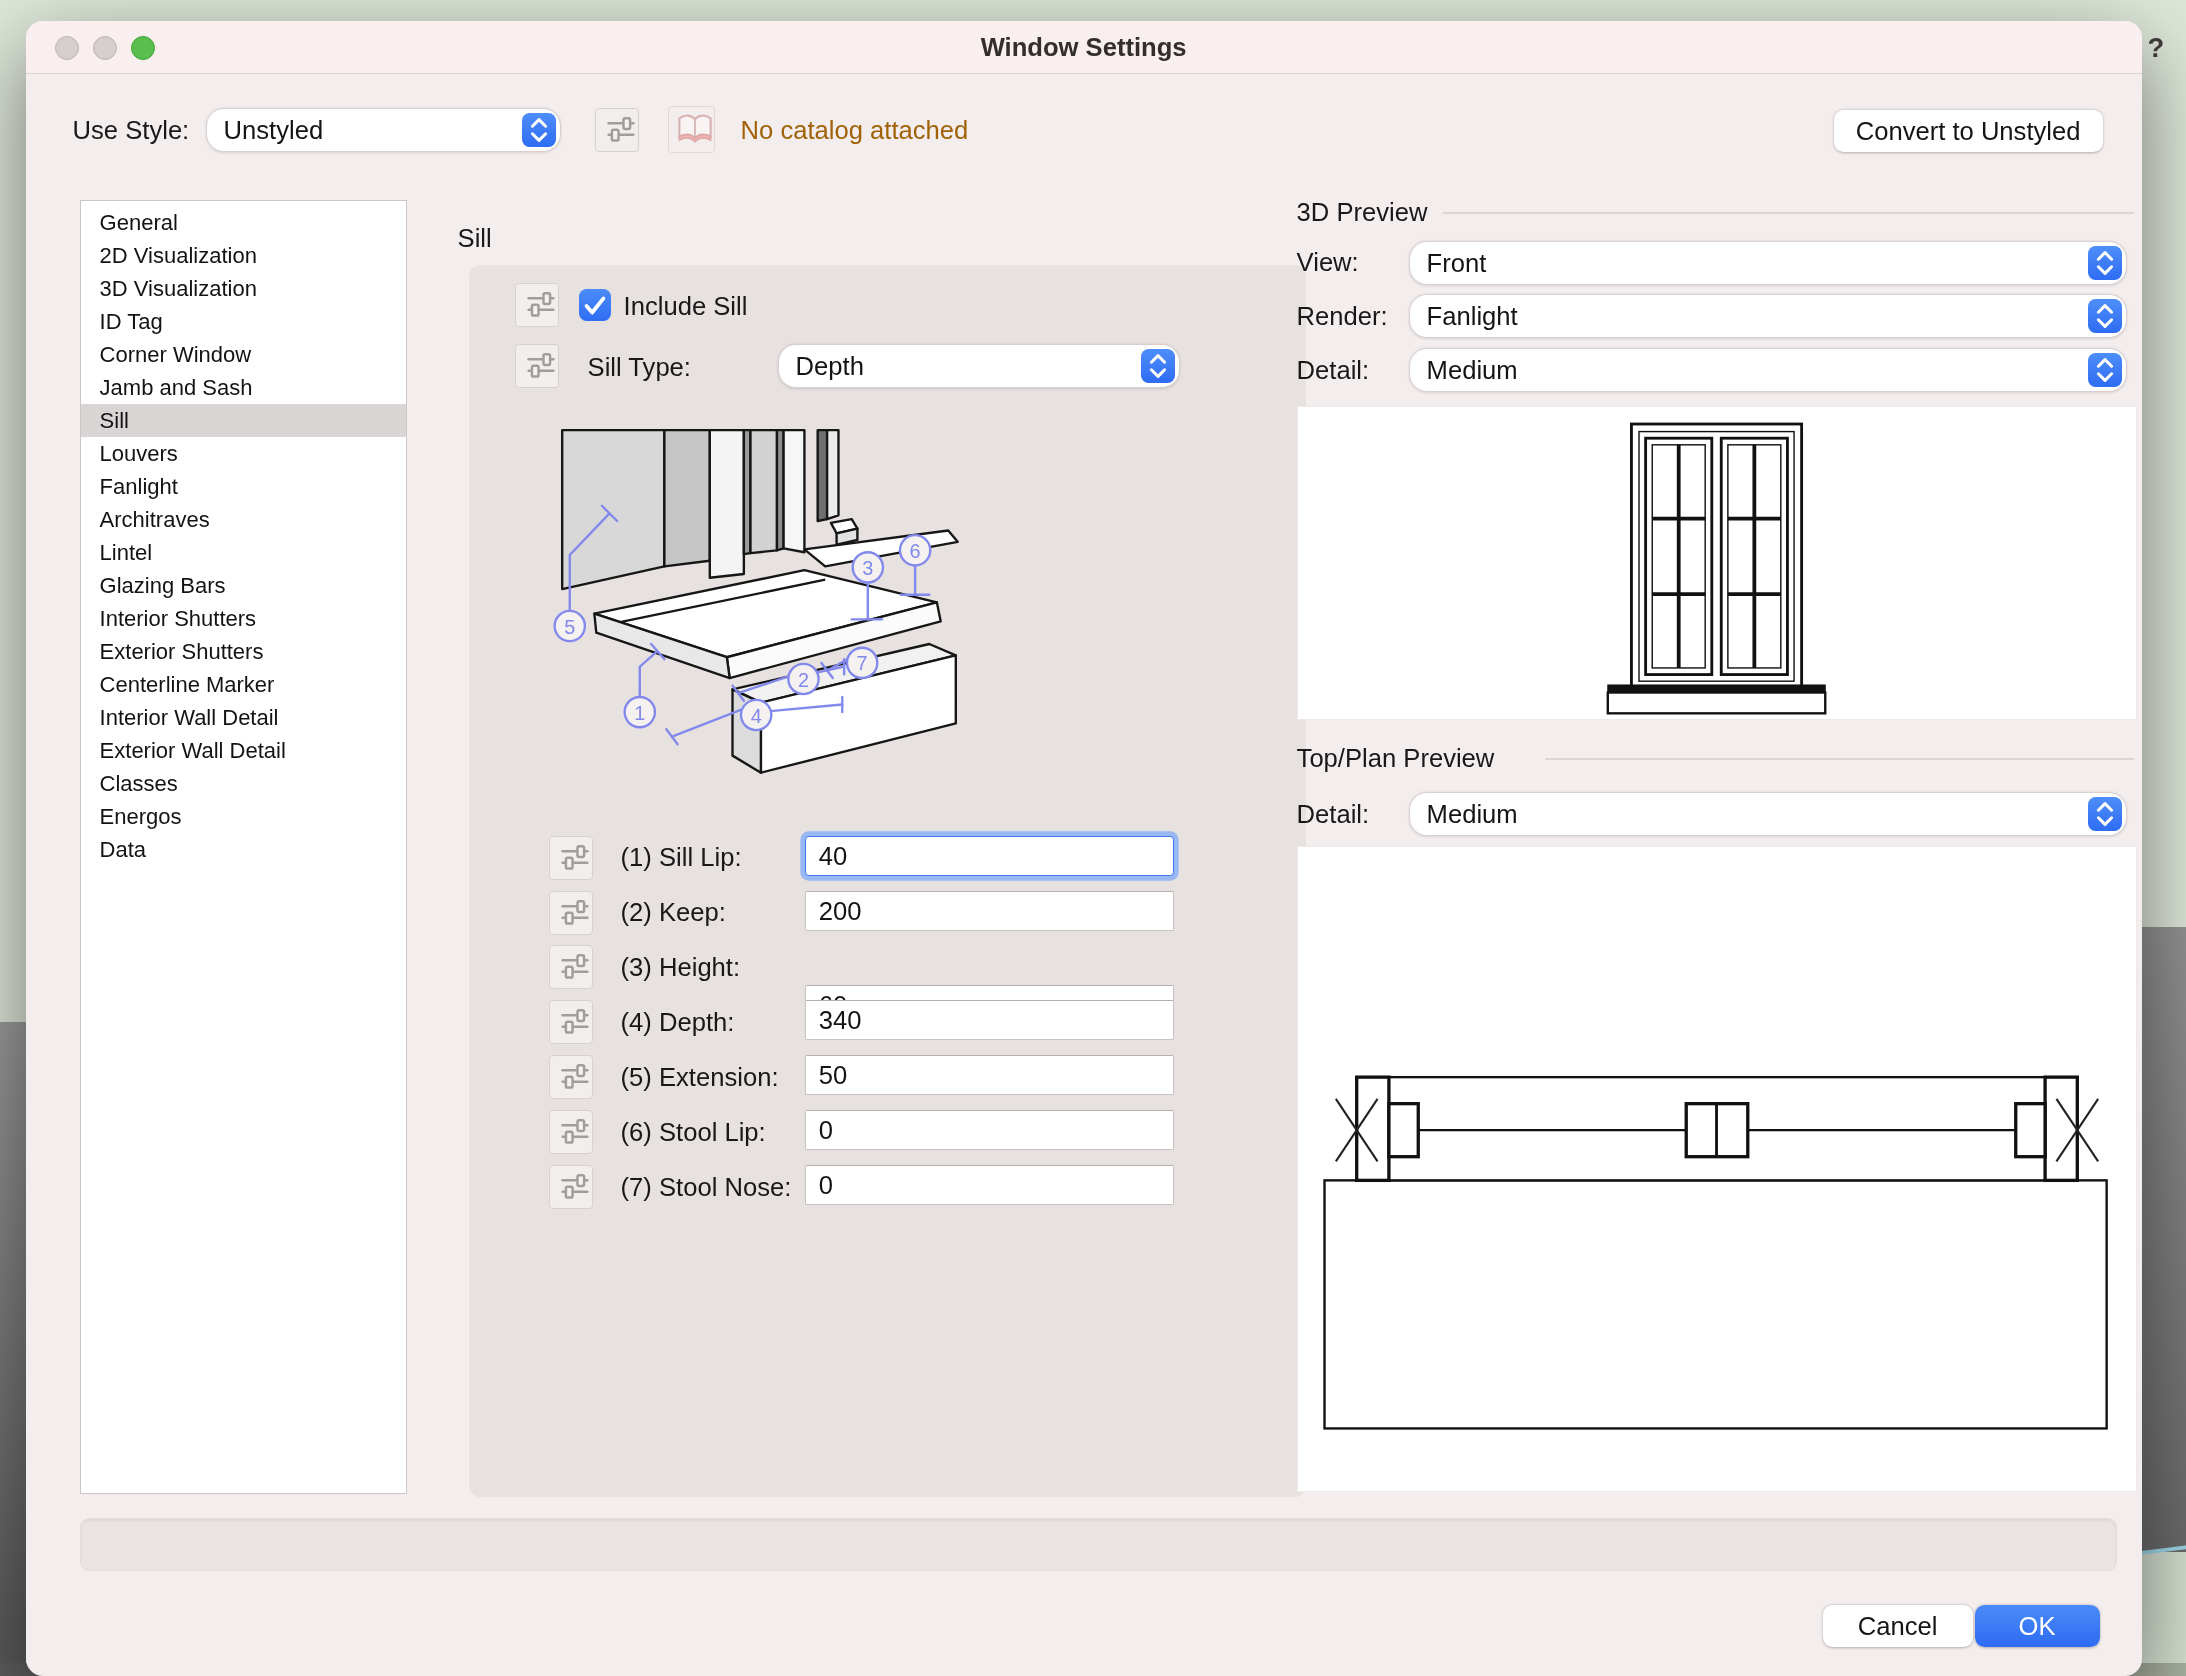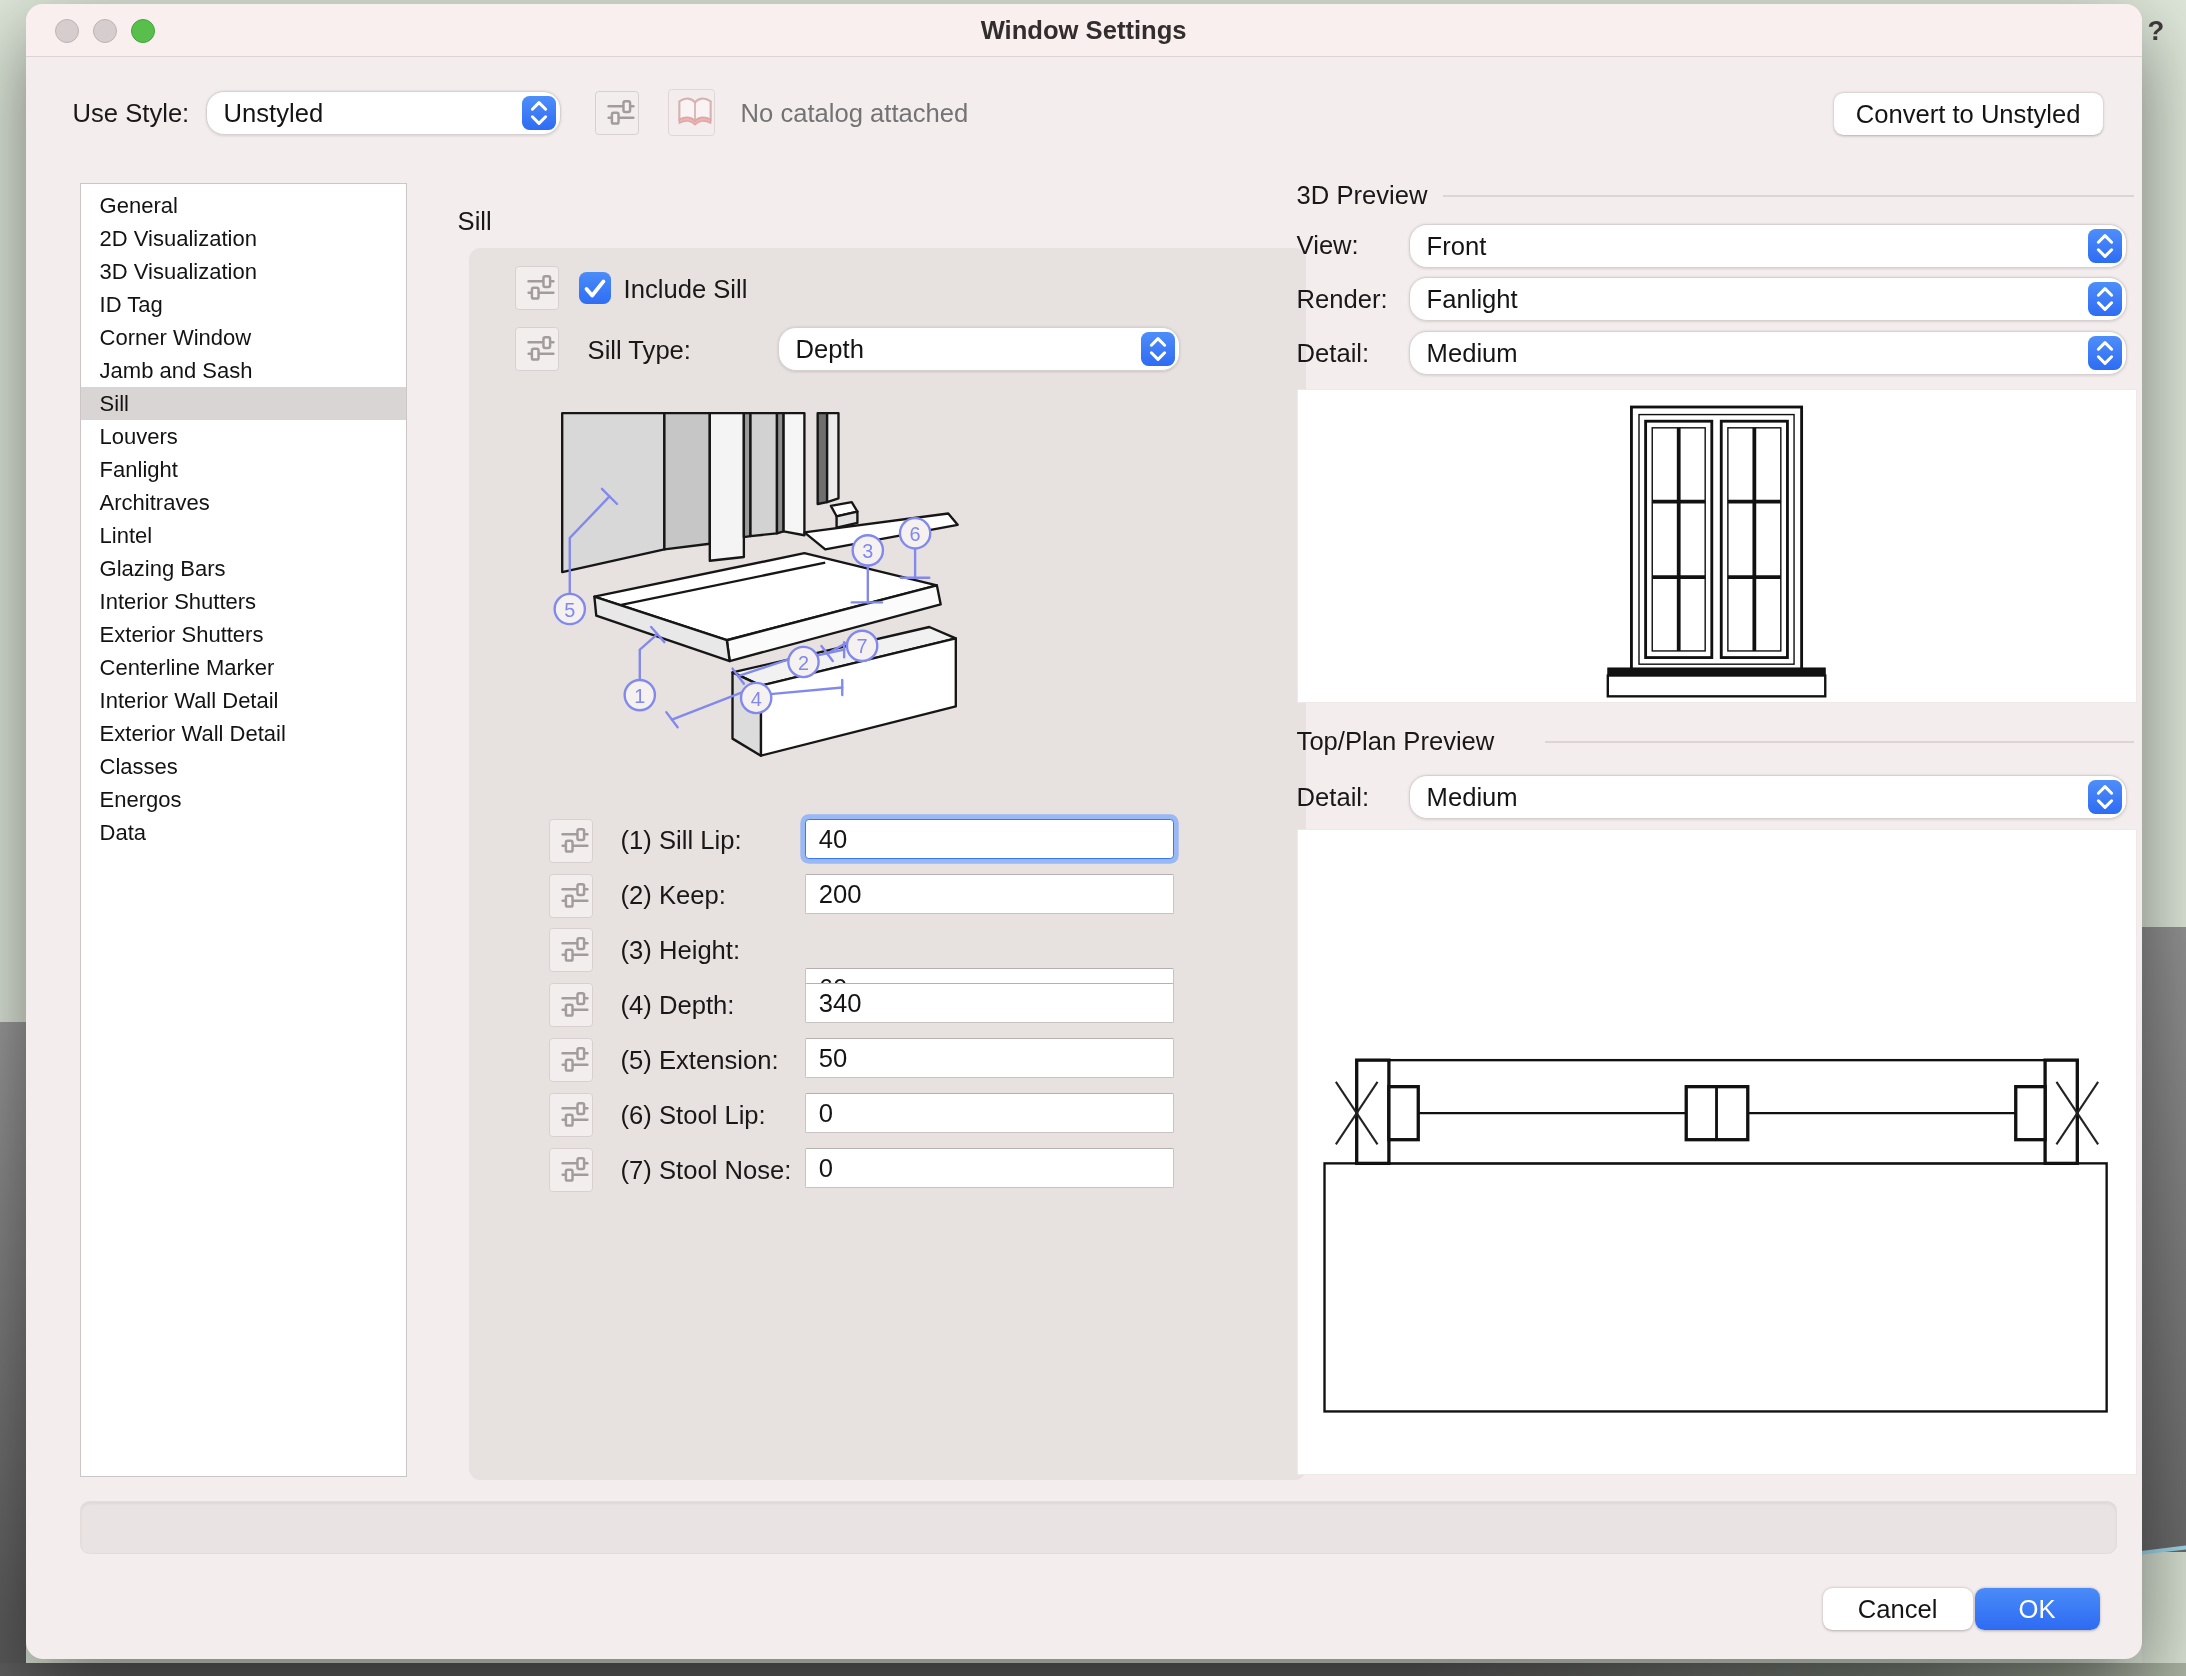--- a/index.html
+++ b/index.html
@@ -6,31 +6,31 @@
     font-family:"Liberation Sans",sans-serif;background:#dfe7da;}
   .abs{position:absolute;}
   
   .bg-grey-left{left:0;top:1022px;width:25.6px;height:655px;background:linear-gradient(#9c9c9c,#585858);}
   .bg-grey-bottom{left:0;top:1663px;width:2186px;height:14px;
     background:linear-gradient(90deg,#5e5e5e 65%,#7b8278 88%,#a9b2a1);}
   .bg-grey-right{left:2142px;top:927px;width:44px;height:625px;background:linear-gradient(175deg,#939393,#6a6a6a);}
   .bg-cyan-line{left:2141px;top:1548px;width:47px;height:3.8px;background:#9fd8ea;transform:rotate(-7deg);}
   .bg-sage-right{left:2142px;top:1552px;width:44px;height:125px;background:#d7e0d2;}
   
-  .dialog{left:25.6px;top:4px;width:2116px;height:1655px;background:#f4eded;border-radius:17px;
+  .dialog{left:25.6px;top:21px;width:2116px;height:1655px;background:#f4eded;border-radius:17px;
     box-shadow:0 28px 85px rgba(0,0,0,.5);}
   .titlebar{left:0;top:0;width:2116px;height:52px;background:#f9efef;
     border-bottom:0.9px solid #ddd3d3;border-radius:17px 17px 0 0;}
   .light{width:22px;height:22px;border-radius:50%;top:15px;}
   .light.grey{background:#d5cdce;border:0.9px solid #bcb4b5;}
   .light.green{background:#58bf4c;border:0.9px solid #43a53a;}
   .title{left:0;top:12.3px;width:2116px;text-align:center;font-size:25.6px;font-weight:700;color:#322e2e;}
   .help{left:2122px;top:11.4px;font-size:27.4px;font-weight:700;color:#3c3838;}
   label,.lbl{font-size:25.6px;color:#191717;}
-  .grey-text{color:#737373;}
+  .grey-text{color:#a16207;}
   
   .popup{background:#fff;border:0.9px solid #d8d0d0;border-radius:18px;
     box-shadow:0 0.9px 2.8px rgba(0,0,0,.12);}
   .popup .val{position:absolute;left:17px;top:6.6px;font-size:25.6px;color:#141414;}
   .popup .stepper{position:absolute;right:3.8px;top:3.8px;width:34px;height:34px;border-radius:7.6px;
     background:linear-gradient(#4e8ef9,#2e6cf3);}
   .btn{background:#fff;border:none;border-radius:9.5px;box-shadow:0 0.9px 2.8px rgba(0,0,0,.28);
     font-size:25.6px;color:#141414;font-family:"Liberation Sans",sans-serif;}
   .btn.primary{background:linear-gradient(#4a8bf8,#2d6bf3);color:#fff;}
   .sq-btn{background:#f3eeee;border:0.9px solid #d8d0d0;border-radius:3.8px;}

